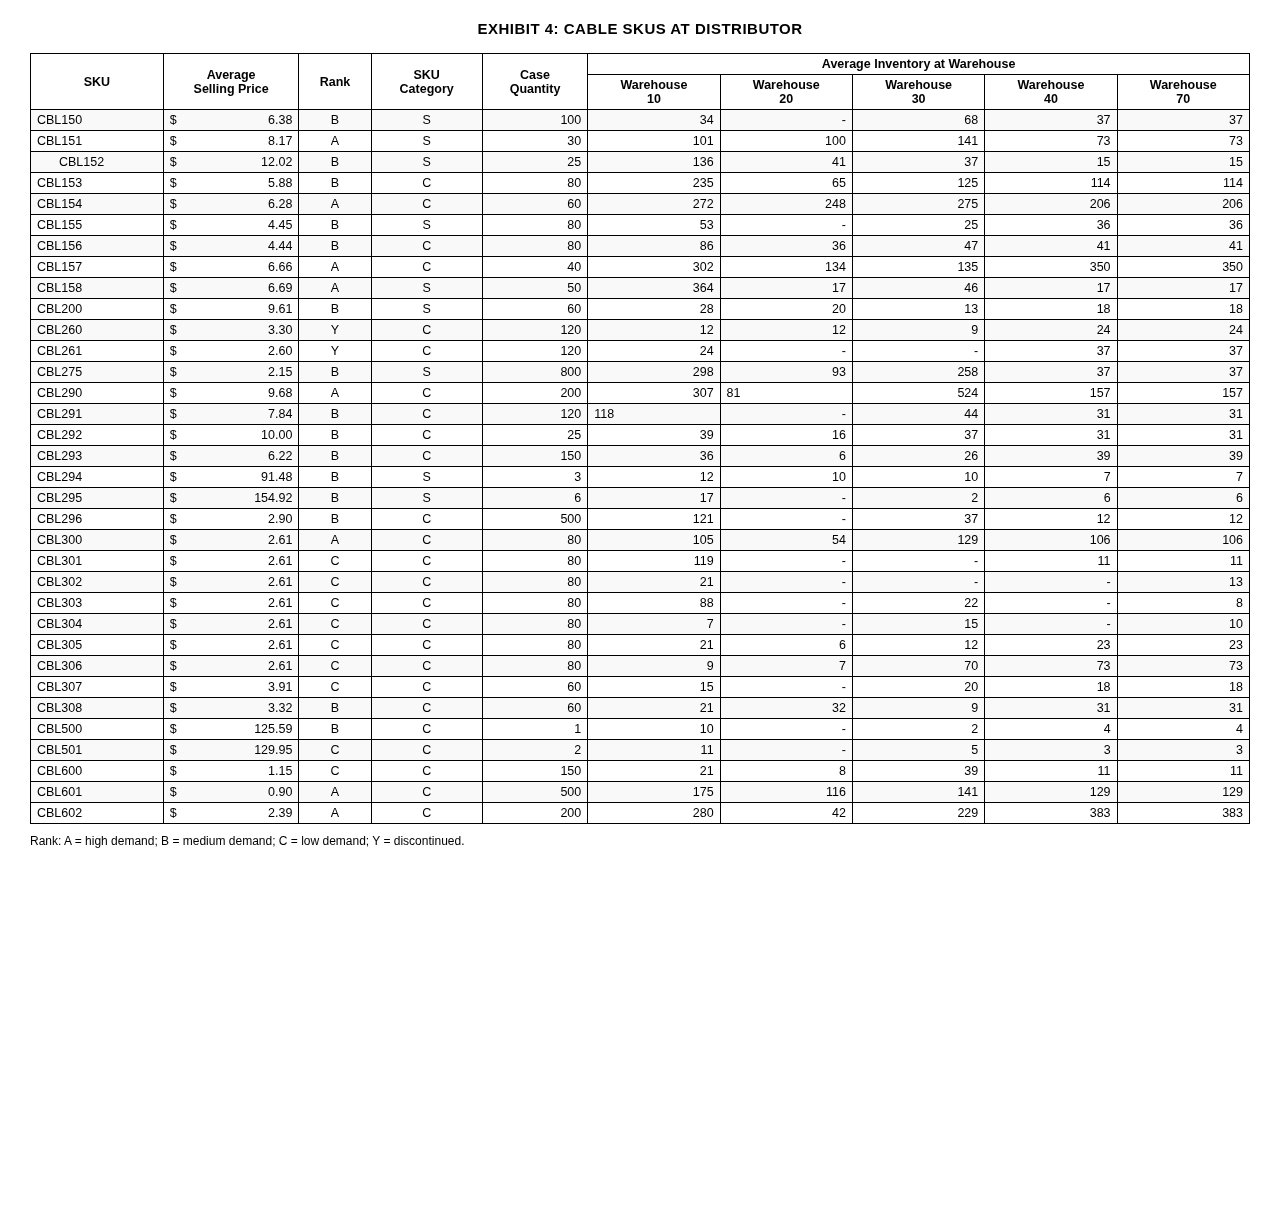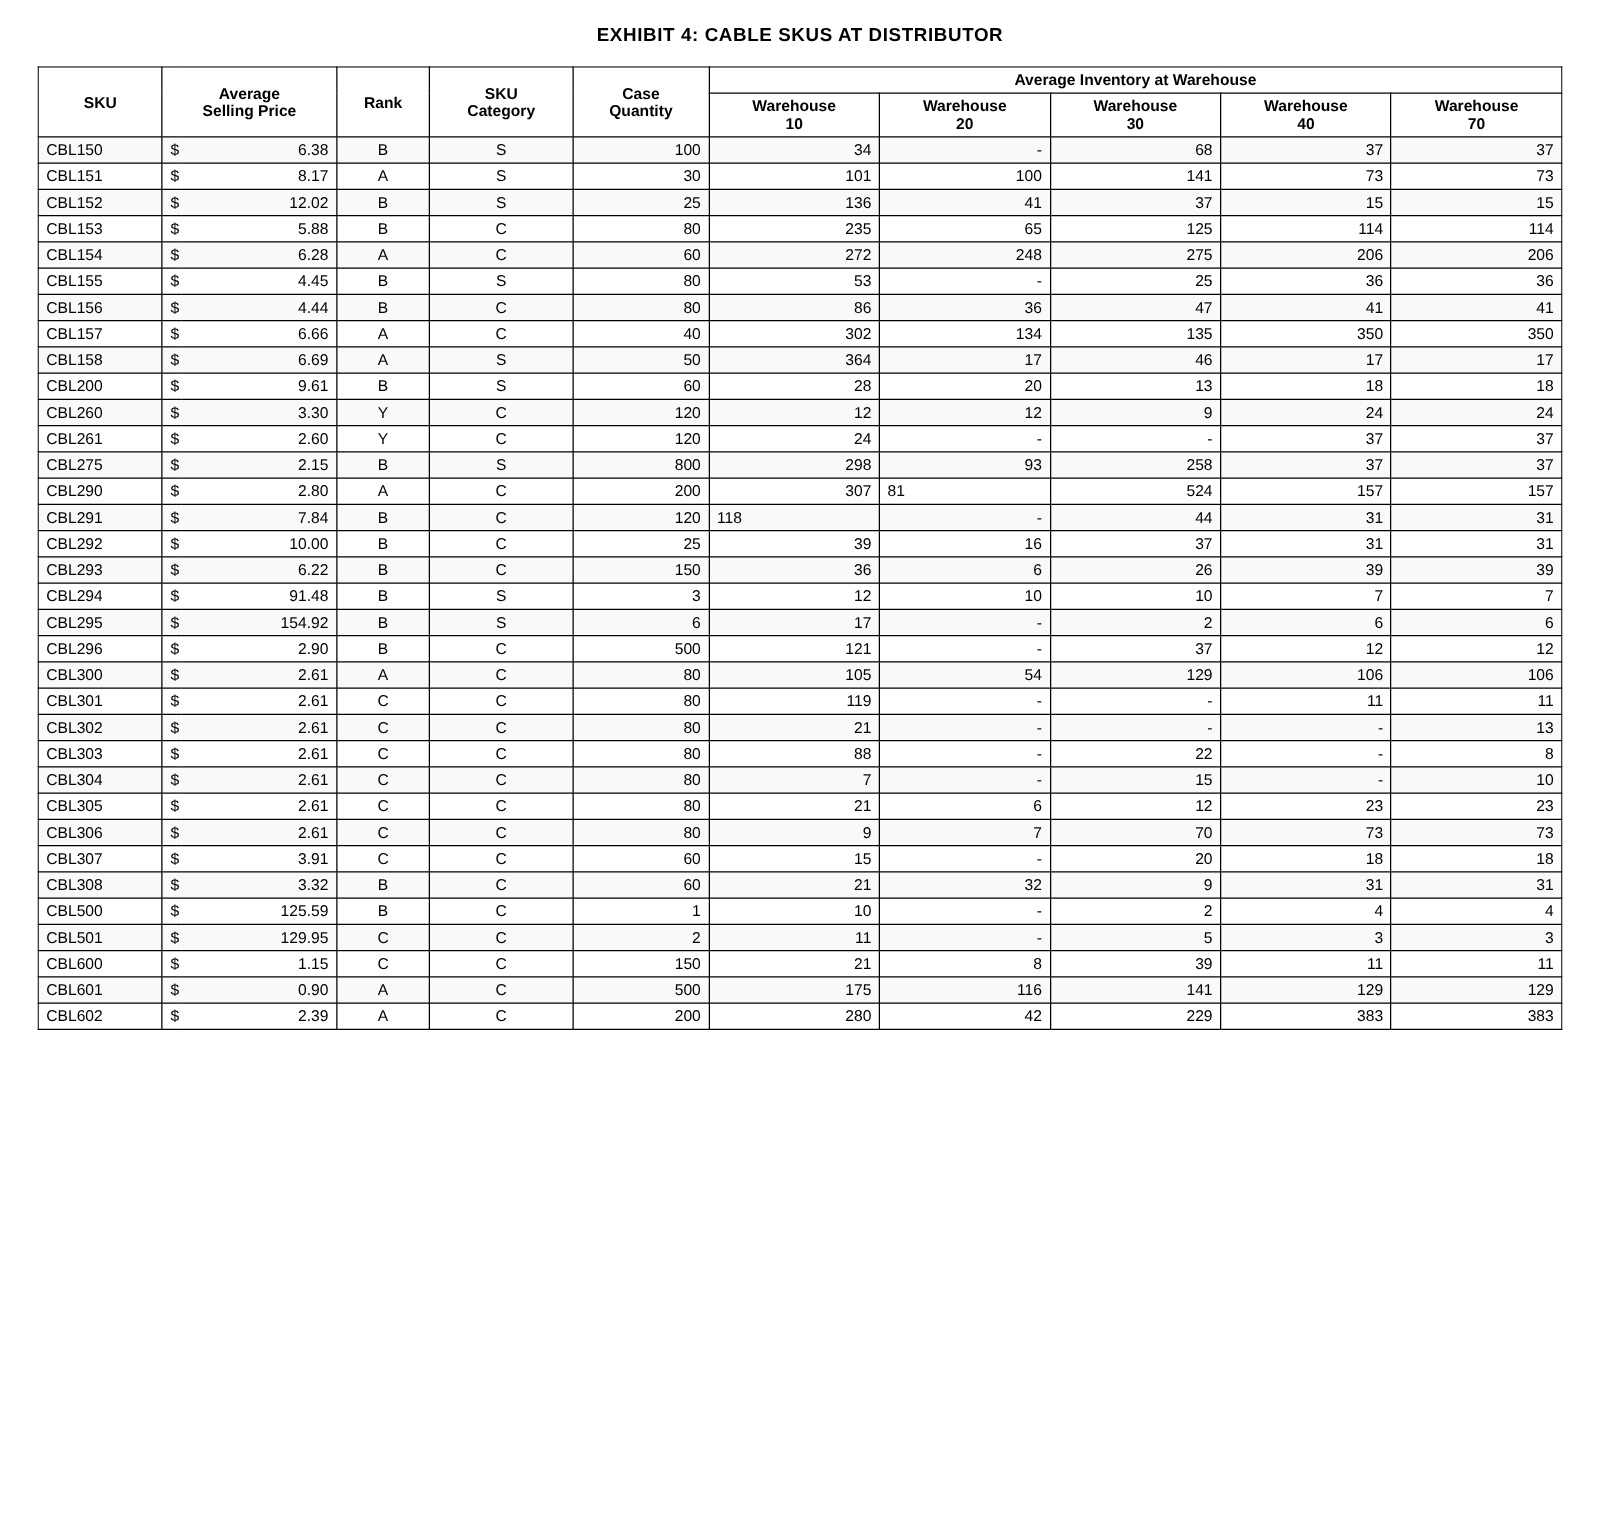--- a/index.html
+++ b/index.html
@@ -94,21 +94,21 @@
           <td style="text-align: center;">A</td>
           <td style="text-align: center;">S</td>
           <td style="text-align: right;">30</td>
           <td style="text-align: right;">101</td>
           <td style="text-align: right;">100</td>
           <td style="text-align: right;">141</td>
           <td style="text-align: right;">73</td>
           <td style="text-align: right;">73</td>
         </tr>
         <tr>
-          <td style="text-align: left;">CBL152</td>
+          <td style="text-align: left; padding-left: 28px;">CBL152</td>
           <td class="dollar-col" style="text-align: left;">$</td>
           <td class="price-num-col" style="text-align: right;">12.02</td>
           <td style="text-align: center;">B</td>
           <td style="text-align: center;">S</td>
           <td style="text-align: right;">25</td>
           <td style="text-align: right;">136</td>
           <td style="text-align: right;">41</td>
           <td style="text-align: right;">37</td>
           <td style="text-align: right;">15</td>
           <td style="text-align: right;">15</td>
@@ -239,21 +239,21 @@
           <td style="text-align: right;">800</td>
           <td style="text-align: right;">298</td>
           <td style="text-align: right;">93</td>
           <td style="text-align: right;">258</td>
           <td style="text-align: right;">37</td>
           <td style="text-align: right;">37</td>
         </tr>
         <tr>
           <td style="text-align: left;">CBL290</td>
           <td class="dollar-col" style="text-align: left;">$</td>
-          <td class="price-num-col" style="text-align: right;">2.80</td>
+          <td class="price-num-col" style="text-align: right;">9.68</td>
           <td style="text-align: center;">A</td>
           <td style="text-align: center;">C</td>
           <td style="text-align: right;">200</td>
           <td style="text-align: right;">307</td>
           <td style="text-align: left;">81</td>
           <td style="text-align: right;">524</td>
           <td style="text-align: right;">157</td>
           <td style="text-align: right;">157</td>
         </tr>
         <tr>
@@ -514,13 +514,14 @@
           <td style="text-align: right;">42</td>
           <td style="text-align: right;">229</td>
           <td style="text-align: right;">383</td>
           <td style="text-align: right;">383</td>
         </tr>
       </tbody>
   </table>
 </div>
 
 <div class="footnote">
+  <div>Rank: A = high demand; B = medium demand; C = low demand; Y = discontinued.</div>
 </div>
 
 </body></html>

